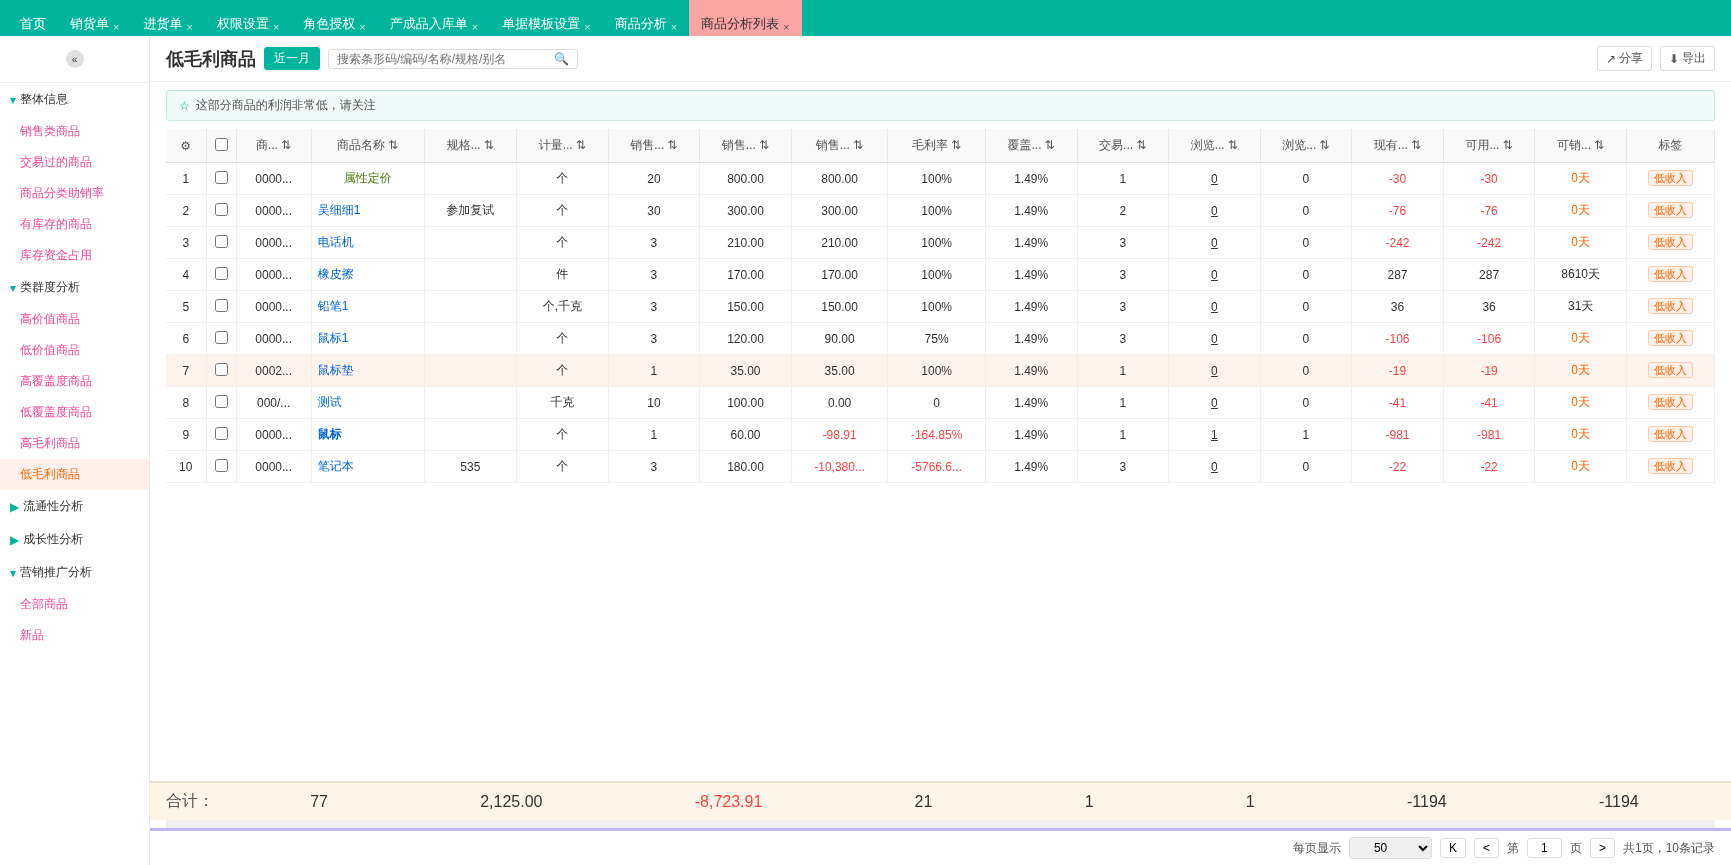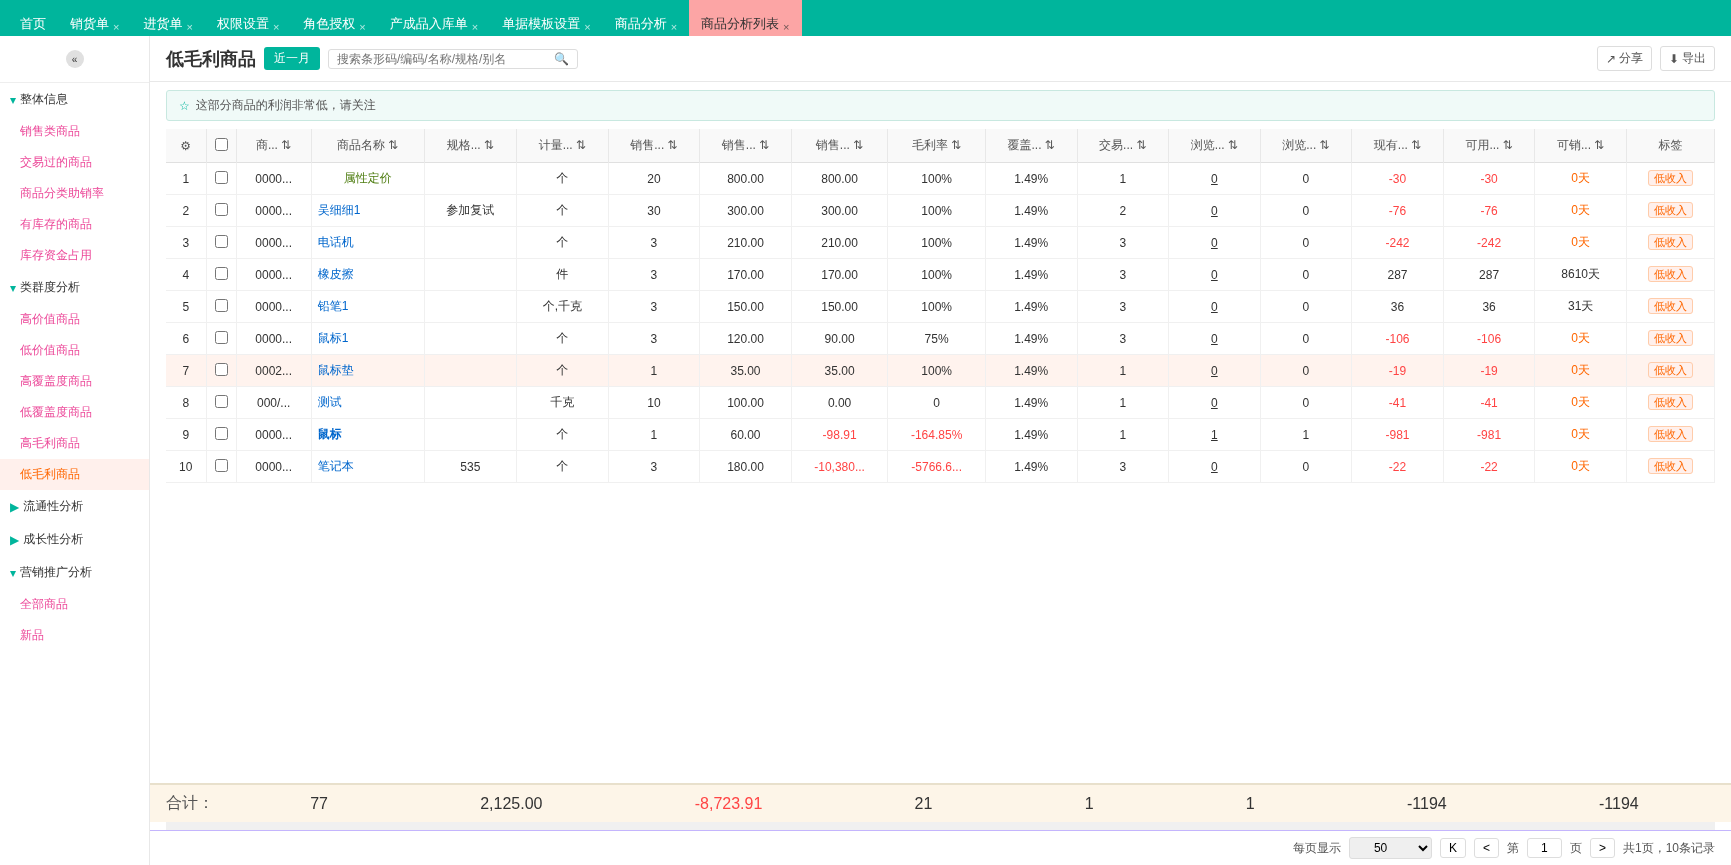--- a/index.html
+++ b/index.html
@@ -205,21 +205,21 @@
       font-size: 16px;
     }
     .total-label { color: #555; margin-right: 20px; }
 
     
     .pagination-bar {
       display: flex;
       align-items: center;
       justify-content: flex-end;
       padding: 6px 16px;
-      border-top: 1px solid #c4b5fd;
+      border-top: 3px solid #c4b5fd;
       background: #fff;
       gap: 8px;
       font-size: 12px;
       color: #555;
     }
     .pagination-bar select {
       border: 1px solid #ddd;
       border-radius: 3px;
       padding: 2px 20px;
       font-size: 12px;

